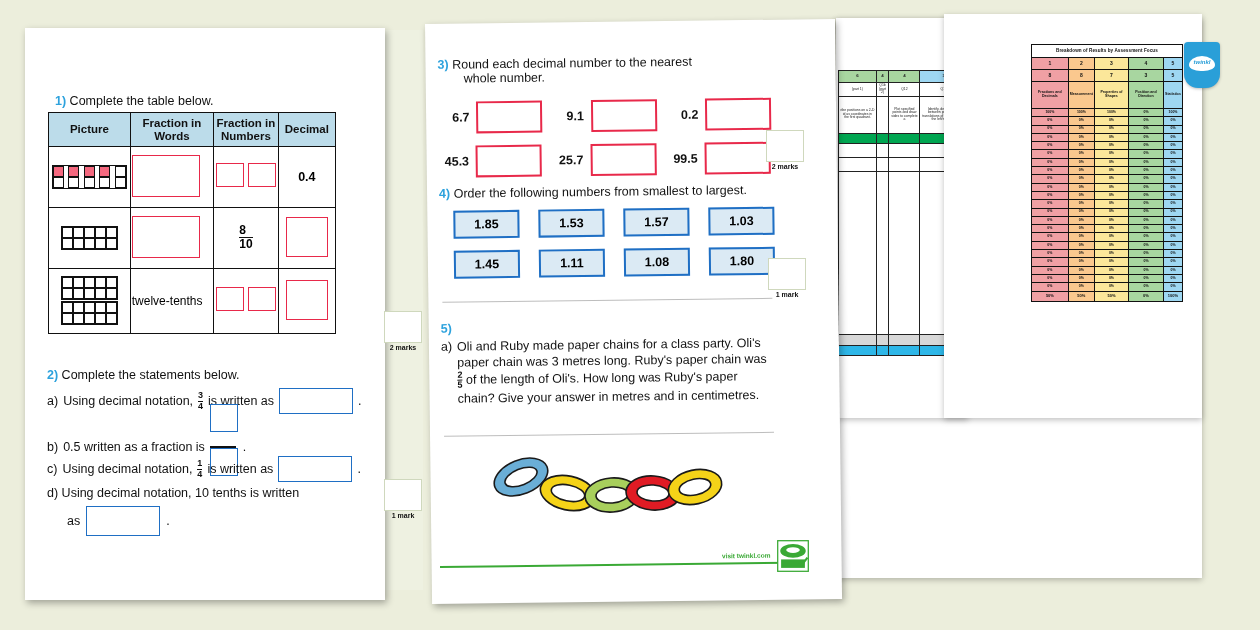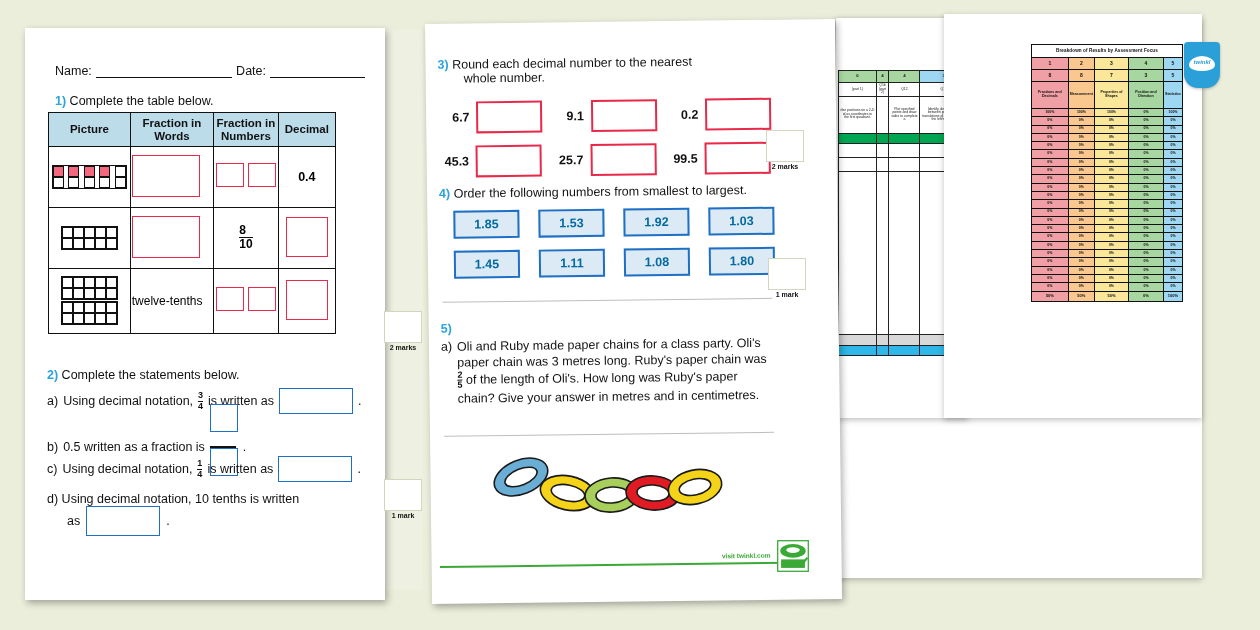--- a/index.html
+++ b/index.html
@@ -102,21 +102,21 @@
 
   
   .q3row{position:absolute;display:flex;align-items:center;}
   .q3item{display:flex;align-items:center;gap:7px;}
   .q3lab{font-size:12.5px;font-weight:bold;color:#111;}
   .q3box{width:62px;height:28px;border:2px solid #e8294a;background:#fff;}
 
   
   .chip{width:62px;height:24px;border:2px solid #1f6fc4;background:#dbeaf4;
         display:flex;align-items:center;justify-content:center;
-        font-size:12.5px;font-weight:bold;color:#0369a1;}
+        font-size:12.5px;font-weight:bold;color:#000000;}
   .chiprow{position:absolute;display:flex;gap:19px;}
 
   .hrule{position:absolute;height:1px;background:#bdbdbd;}
 
   
   .chain{position:absolute;left:488px;top:443px;width:240px;height:92px;}
 
   
   .footline{position:absolute;left:440px;top:566px;width:352px;height:2px;background:#3aa935;transform:rotate(-.7deg);transform-origin:left top;}
   .visit{position:absolute;left:722px;top:552px;font-size:6.5px;color:#3aa935;font-weight:bold;transform:rotate(-.7deg);}
@@ -404,26 +404,20 @@
     <div class="cb-inner"></div>
     <div class="cb-txt">twinkl</div>
   </div>
 
   <div id="mark-col-left" class="mark-col"></div>
   <div id="mark-col-right" class="mark-col"></div>
 
   <div class="page" id="page-left">
     <div class="doc">
 
-      <div class="namerow">
-        <span>Name:</span>
-        <span class="rule"></span>
-        <span>Date:</span>
-        <span class="rule" style="max-width:95px"></span>
-      </div>
 
       <div class="qline" style="left:30px;top:66px;">
         <span class="qnum">1)</span>
         <span>Complete the table below.</span>
       </div>
 
       <table class="wtable" style="left:23px;top:84px;border-radius:18px;">
         <tbody>
             <tr>
           <th style="width:94px">Picture</th>
@@ -558,21 +552,21 @@
         <span class="fracnum" style="font-size:9px">
           <span>1</span>
           <span class="bar"></span>
           <span>4</span>
         </span>
         <span>is written as</span>
         <span class="bluebox bb-wide"></span>
         <span>.</span>
       </div>
 
-      <div class="qline" style="left:22px;top:458px;margin-top:6px;">
+      <div class="qline" style="left:22px;top:458px;">
         <span>d)</span>
         <span>Using decimal notation, 10 tenths is written</span>
       </div>
       <div class="qline" style="left:42px;top:478px;display:flex;align-items:center;gap:6px;">
         <span>as</span>
         <span class="bluebox bb-wide" style="height:28px"></span>
         <span>.</span>
       </div>
 
     </div>
@@ -627,21 +621,21 @@
       </div>
 
       <div class="qline" style="left:12px;top:163px;">
         <span class="qnum">4)</span>
         <span>Order the following numbers from smallest to largest.</span>
       </div>
 
       <div class="chiprow" style="left:26px;top:187px;">
         <span class="chip">1.85</span>
         <span class="chip">1.53</span>
-        <span class="chip">1.92</span>
+        <span class="chip">1.57</span>
         <span class="chip">1.03</span>
       </div>
       <div class="chiprow" style="left:26px;top:227px;">
         <span class="chip">1.45</span>
         <span class="chip">1.11</span>
         <span class="chip">1.08</span>
         <span class="chip">1.80</span>
       </div>
 
       <div class="hrule" style="left:14px;top:278px;width:330px;"></div>

